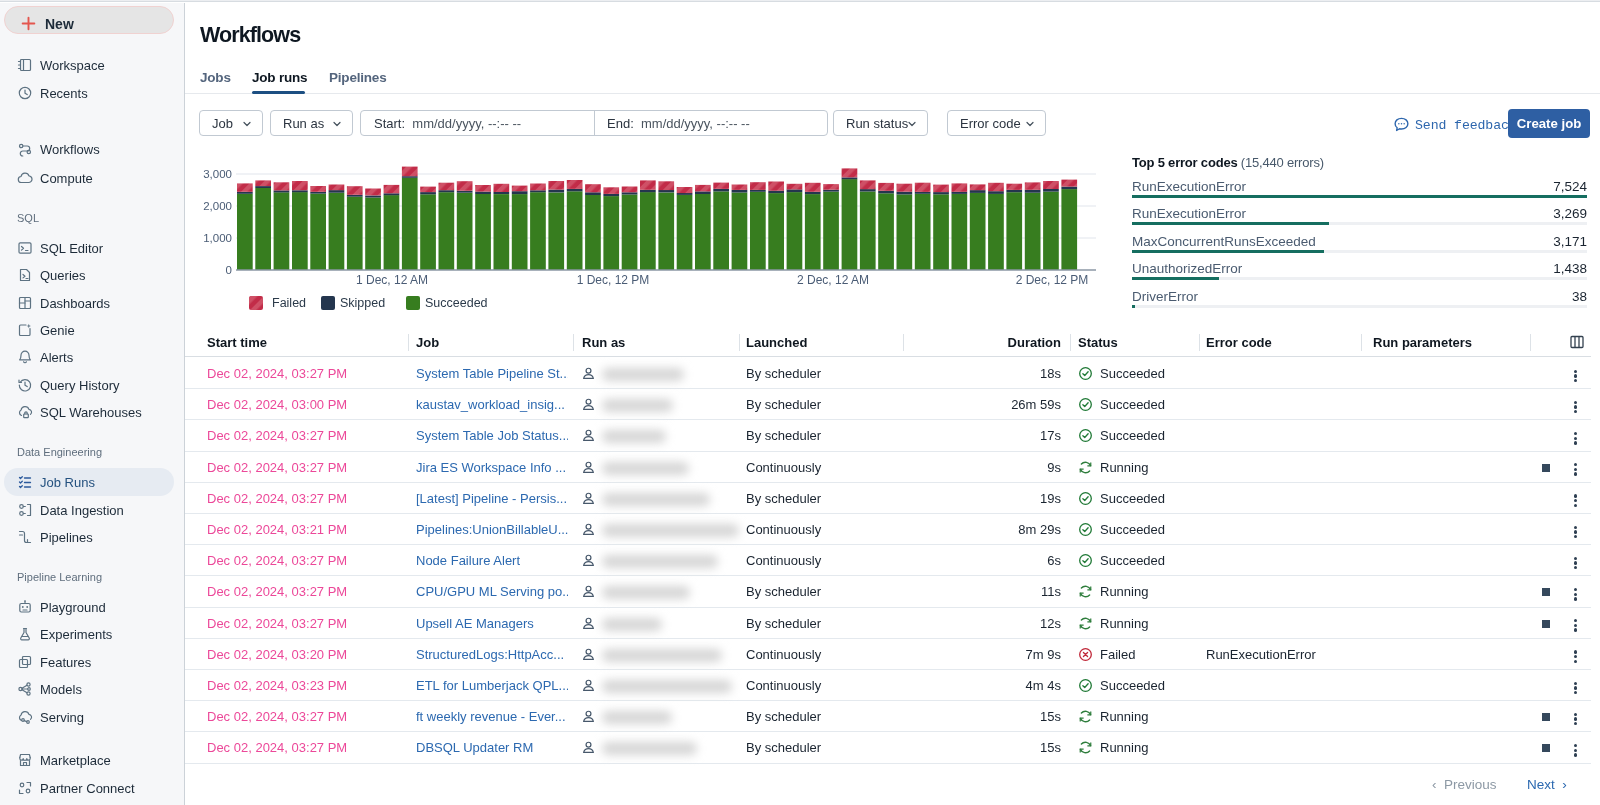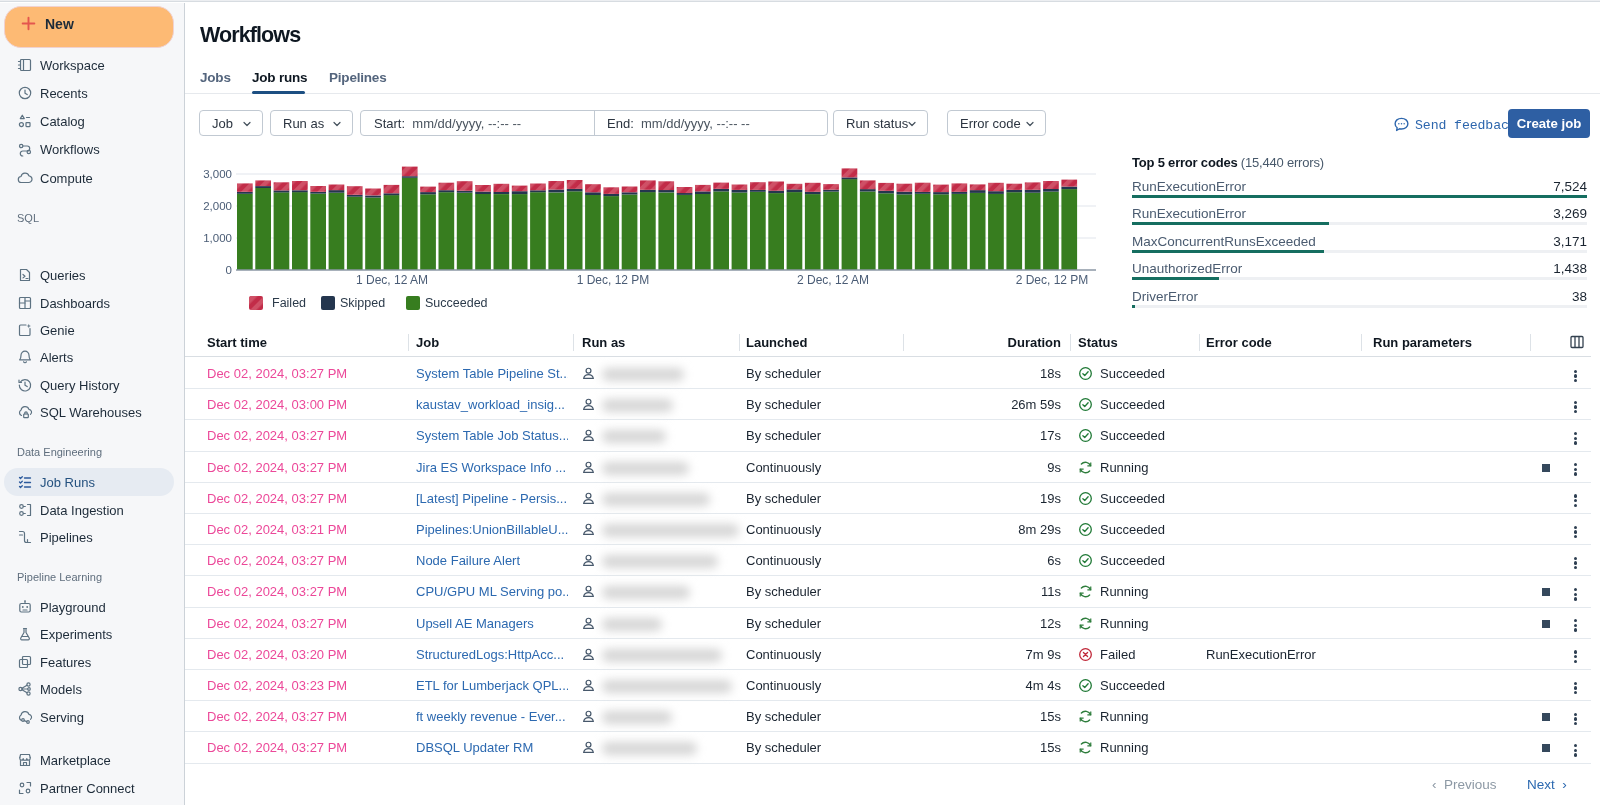--- a/index.html
+++ b/index.html
@@ -1,21 +1,21 @@
 <!DOCTYPE html>
 <html><head><meta charset="utf-8">
 <style>
 * { margin:0; padding:0; box-sizing:border-box; }
 html,body { width:1600px; height:805px; overflow:hidden; background:#fff;
   font-family:"Liberation Sans",sans-serif; -webkit-font-smoothing:antialiased; }
 .topline { position:absolute; left:0; top:0; width:1600px; height:2px; background:#eceef1; border-bottom:1px solid #d7dce1; }
 
 
 .sidebar { position:absolute; left:0; top:3px; width:185px; height:802px; background:#f6f7f9; border-right:1px solid #ccd2d8; }
-.newbtn { position:absolute; left:4px; top:3px; width:170px; height:42px; background:#fdba74; border:1px solid #f0d2d1; border-radius:17px; }
+.newbtn { position:absolute; left:4px; top:3px; width:170px; height:28px; background:#e5e5e5; border:1px solid #f0d2d1; border-radius:17px; }
 .newbtn .plus { position:absolute; left:15px; top:8px; width:17px; height:17px; }
 .newbtn span { position:absolute; left:40px; top:9px; font-size:14px; font-weight:700; color:#1d2b39; }
 .nav-item { position:absolute; left:0; width:184px; height:28px; }
 .nav-item .nico { position:absolute; left:17px; top:6px; }
 .nav-item span { position:absolute; left:40px; top:7px; font-size:13px; color:#1d2b39; }
 .nav-item.active { left:4px; width:170px; background:#e6ebf2; border-radius:14px; }
 .nav-item.active .nico { left:13px; }
 .nav-item.active span { left:36px; color:#24517f; font-weight:400; }
 .nav-section { position:absolute; left:17px; font-size:11px; color:#5f6e7d; }
 
@@ -94,44 +94,43 @@
       </svg>
       <span>Workspace</span>
     </div>
 <div class="nav-item" style="top:76px">
       <svg class="nico" width="16" height="16" viewBox="0 0 16 16">
         <circle cx="8" cy="8" r="5.7" fill="none" stroke="#5d7282" stroke-width="1.2" stroke-linecap="round" stroke-linejoin="round"></circle>
         <path d="M8 5v3.2l2.2 1.4" fill="none" stroke="#5d7282" stroke-width="1.2" stroke-linecap="round" stroke-linejoin="round"></path>
       </svg>
       <span>Recents</span>
     </div>
-<div class="nav-item" style="top:104px">
-      <svg class="nico" width="16" height="16" viewBox="0 0 16 16">
-        <path d="M5.3 2.2l2 3.4h-4z" fill="none" stroke="#5d7282" stroke-width="1.2" stroke-linecap="round" stroke-linejoin="round"></path>
-        <circle cx="4.4" cy="11.6" r="2" fill="none" stroke="#5d7282" stroke-width="1.2" stroke-linecap="round" stroke-linejoin="round"></circle>
-        <rect x="9" y="9.6" width="4" height="4" rx="0.5" fill="none" stroke="#5d7282" stroke-width="1.2" stroke-linecap="round" stroke-linejoin="round"></rect>
-        <path d="M9.5 4.5h3" fill="none" stroke="#5d7282" stroke-width="1.2" stroke-linecap="round" stroke-linejoin="round"></path>
-      </svg>
-      <span>Catalog</span>
-    </div>
 <div class="nav-item" style="top:132px">
       <svg class="nico" width="16" height="16" viewBox="0 0 16 16">
         <circle cx="4.2" cy="5" r="1.7" fill="none" stroke="#5d7282" stroke-width="1.2" stroke-linecap="round" stroke-linejoin="round"></circle>
         <circle cx="11.8" cy="11" r="1.7" fill="none" stroke="#5d7282" stroke-width="1.2" stroke-linecap="round" stroke-linejoin="round"></circle>
         <path d="M5.9 5h4.3a2.5 2.5 0 0 1 0 5h-4.4a2.5 2.5 0 0 0 0 5" fill="none" stroke="#5d7282" stroke-width="1.2" stroke-linecap="round" stroke-linejoin="round"></path>
       </svg>
       <span>Workflows</span>
     </div>
 <div class="nav-item" style="top:161px">
       <svg class="nico" width="16" height="16" viewBox="0 0 16 16">
         <path d="M4.5 12.5a3 3 0 0 1-.4-6 4 4 0 0 1 7.8-.6 2.8 2.8 0 0 1-.4 6.6z" fill="none" stroke="#5d7282" stroke-width="1.2" stroke-linecap="round" stroke-linejoin="round"></path>
       </svg>
       <span>Compute</span>
     </div>
 <div class="nav-section" style="top:209px">SQL</div>
+<div class="nav-item" style="top:231px">
+      <svg class="nico" width="16" height="16" viewBox="0 0 16 16">
+        <rect x="2" y="2.8" width="12" height="10.4" rx="1.2" fill="none" stroke="#5d7282" stroke-width="1.2" stroke-linecap="round" stroke-linejoin="round"></rect>
+        <path d="M4.5 6.5l2 1.8-2 1.8" fill="none" stroke="#5d7282" stroke-width="1.2" stroke-linecap="round" stroke-linejoin="round"></path>
+        <line x1="8.5" y1="10.5" x2="11" y2="10.5" fill="none" stroke="#5d7282" stroke-width="1.2" stroke-linecap="round" stroke-linejoin="round"></line>
+      </svg>
+      <span>SQL Editor</span>
+    </div>
 <div class="nav-item" style="top:258px">
       <svg class="nico" width="16" height="16" viewBox="0 0 16 16">
         <path d="M3.5 2.5h6l3 3v8h-9z" fill="none" stroke="#5d7282" stroke-width="1.2" stroke-linecap="round" stroke-linejoin="round"></path>
         <path d="M6 7.5l2 1.7-2 1.7" fill="none" stroke="#5d7282" stroke-width="1.2" stroke-linecap="round" stroke-linejoin="round"></path>
         <line x1="9" y1="11.5" x2="11" y2="11.5" fill="none" stroke="#5d7282" stroke-width="1.2" stroke-linecap="round" stroke-linejoin="round"></line>
       </svg>
       <span>Queries</span>
     </div>
 <div class="nav-item" style="top:286px">
       <svg class="nico" width="16" height="16" viewBox="0 0 16 16">

